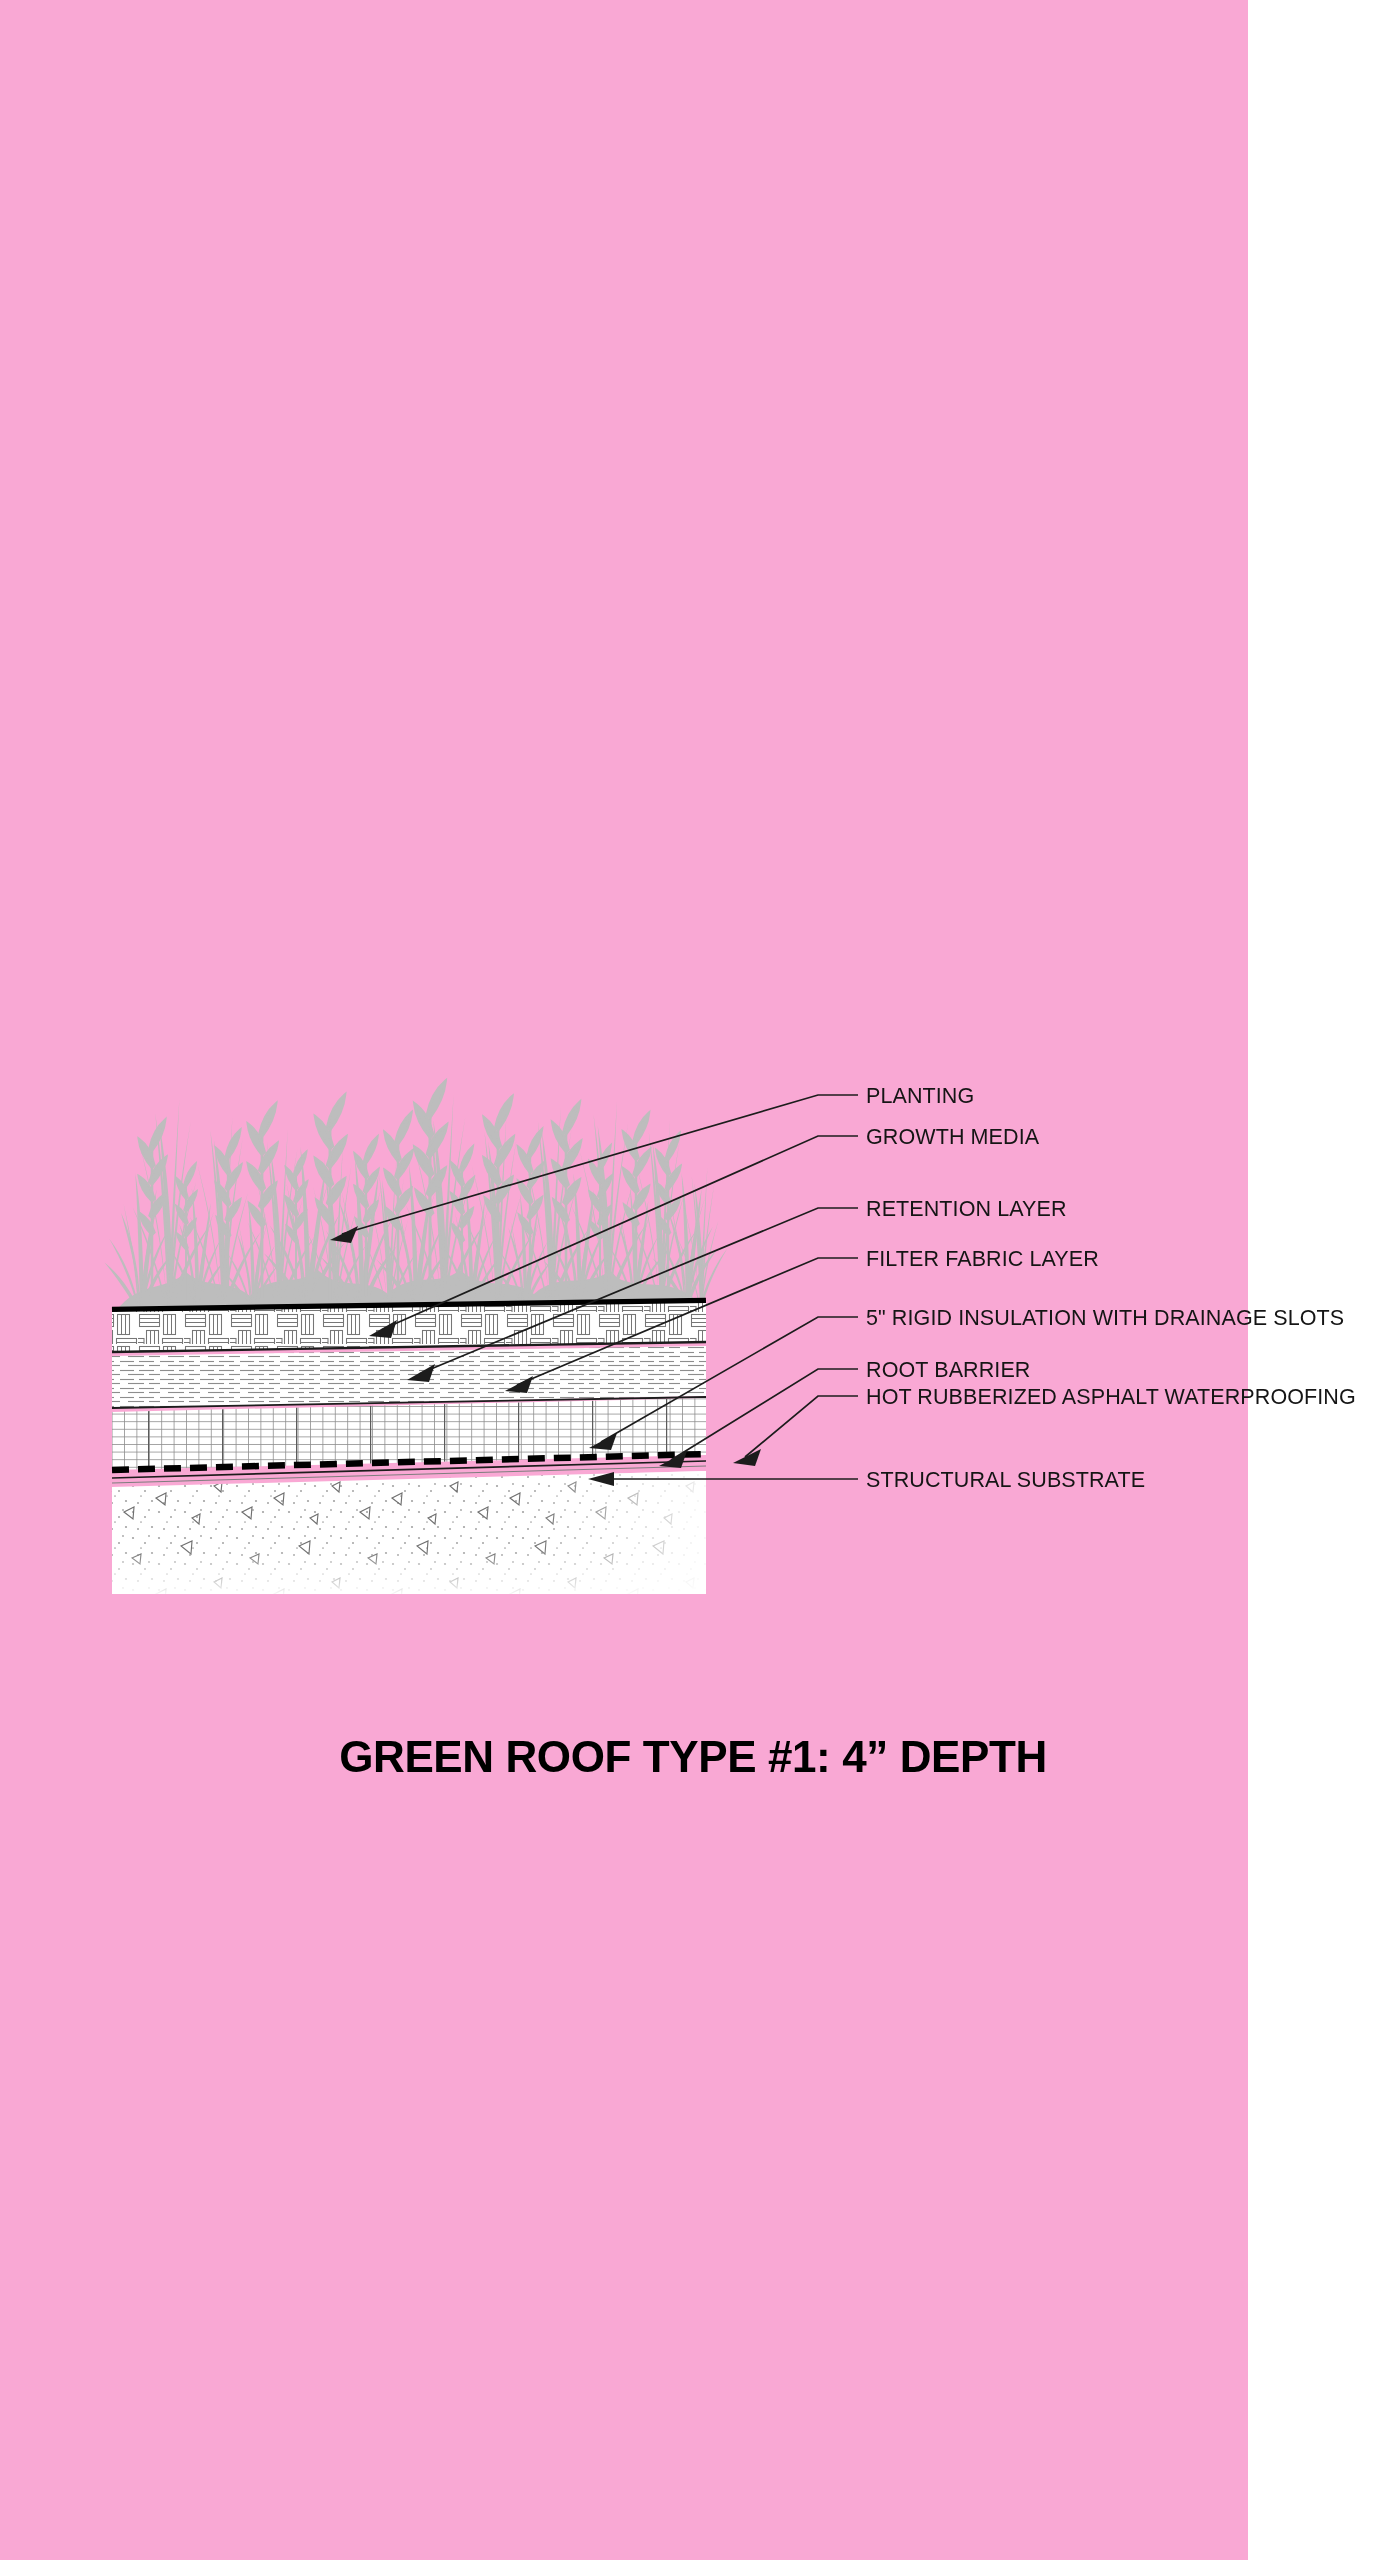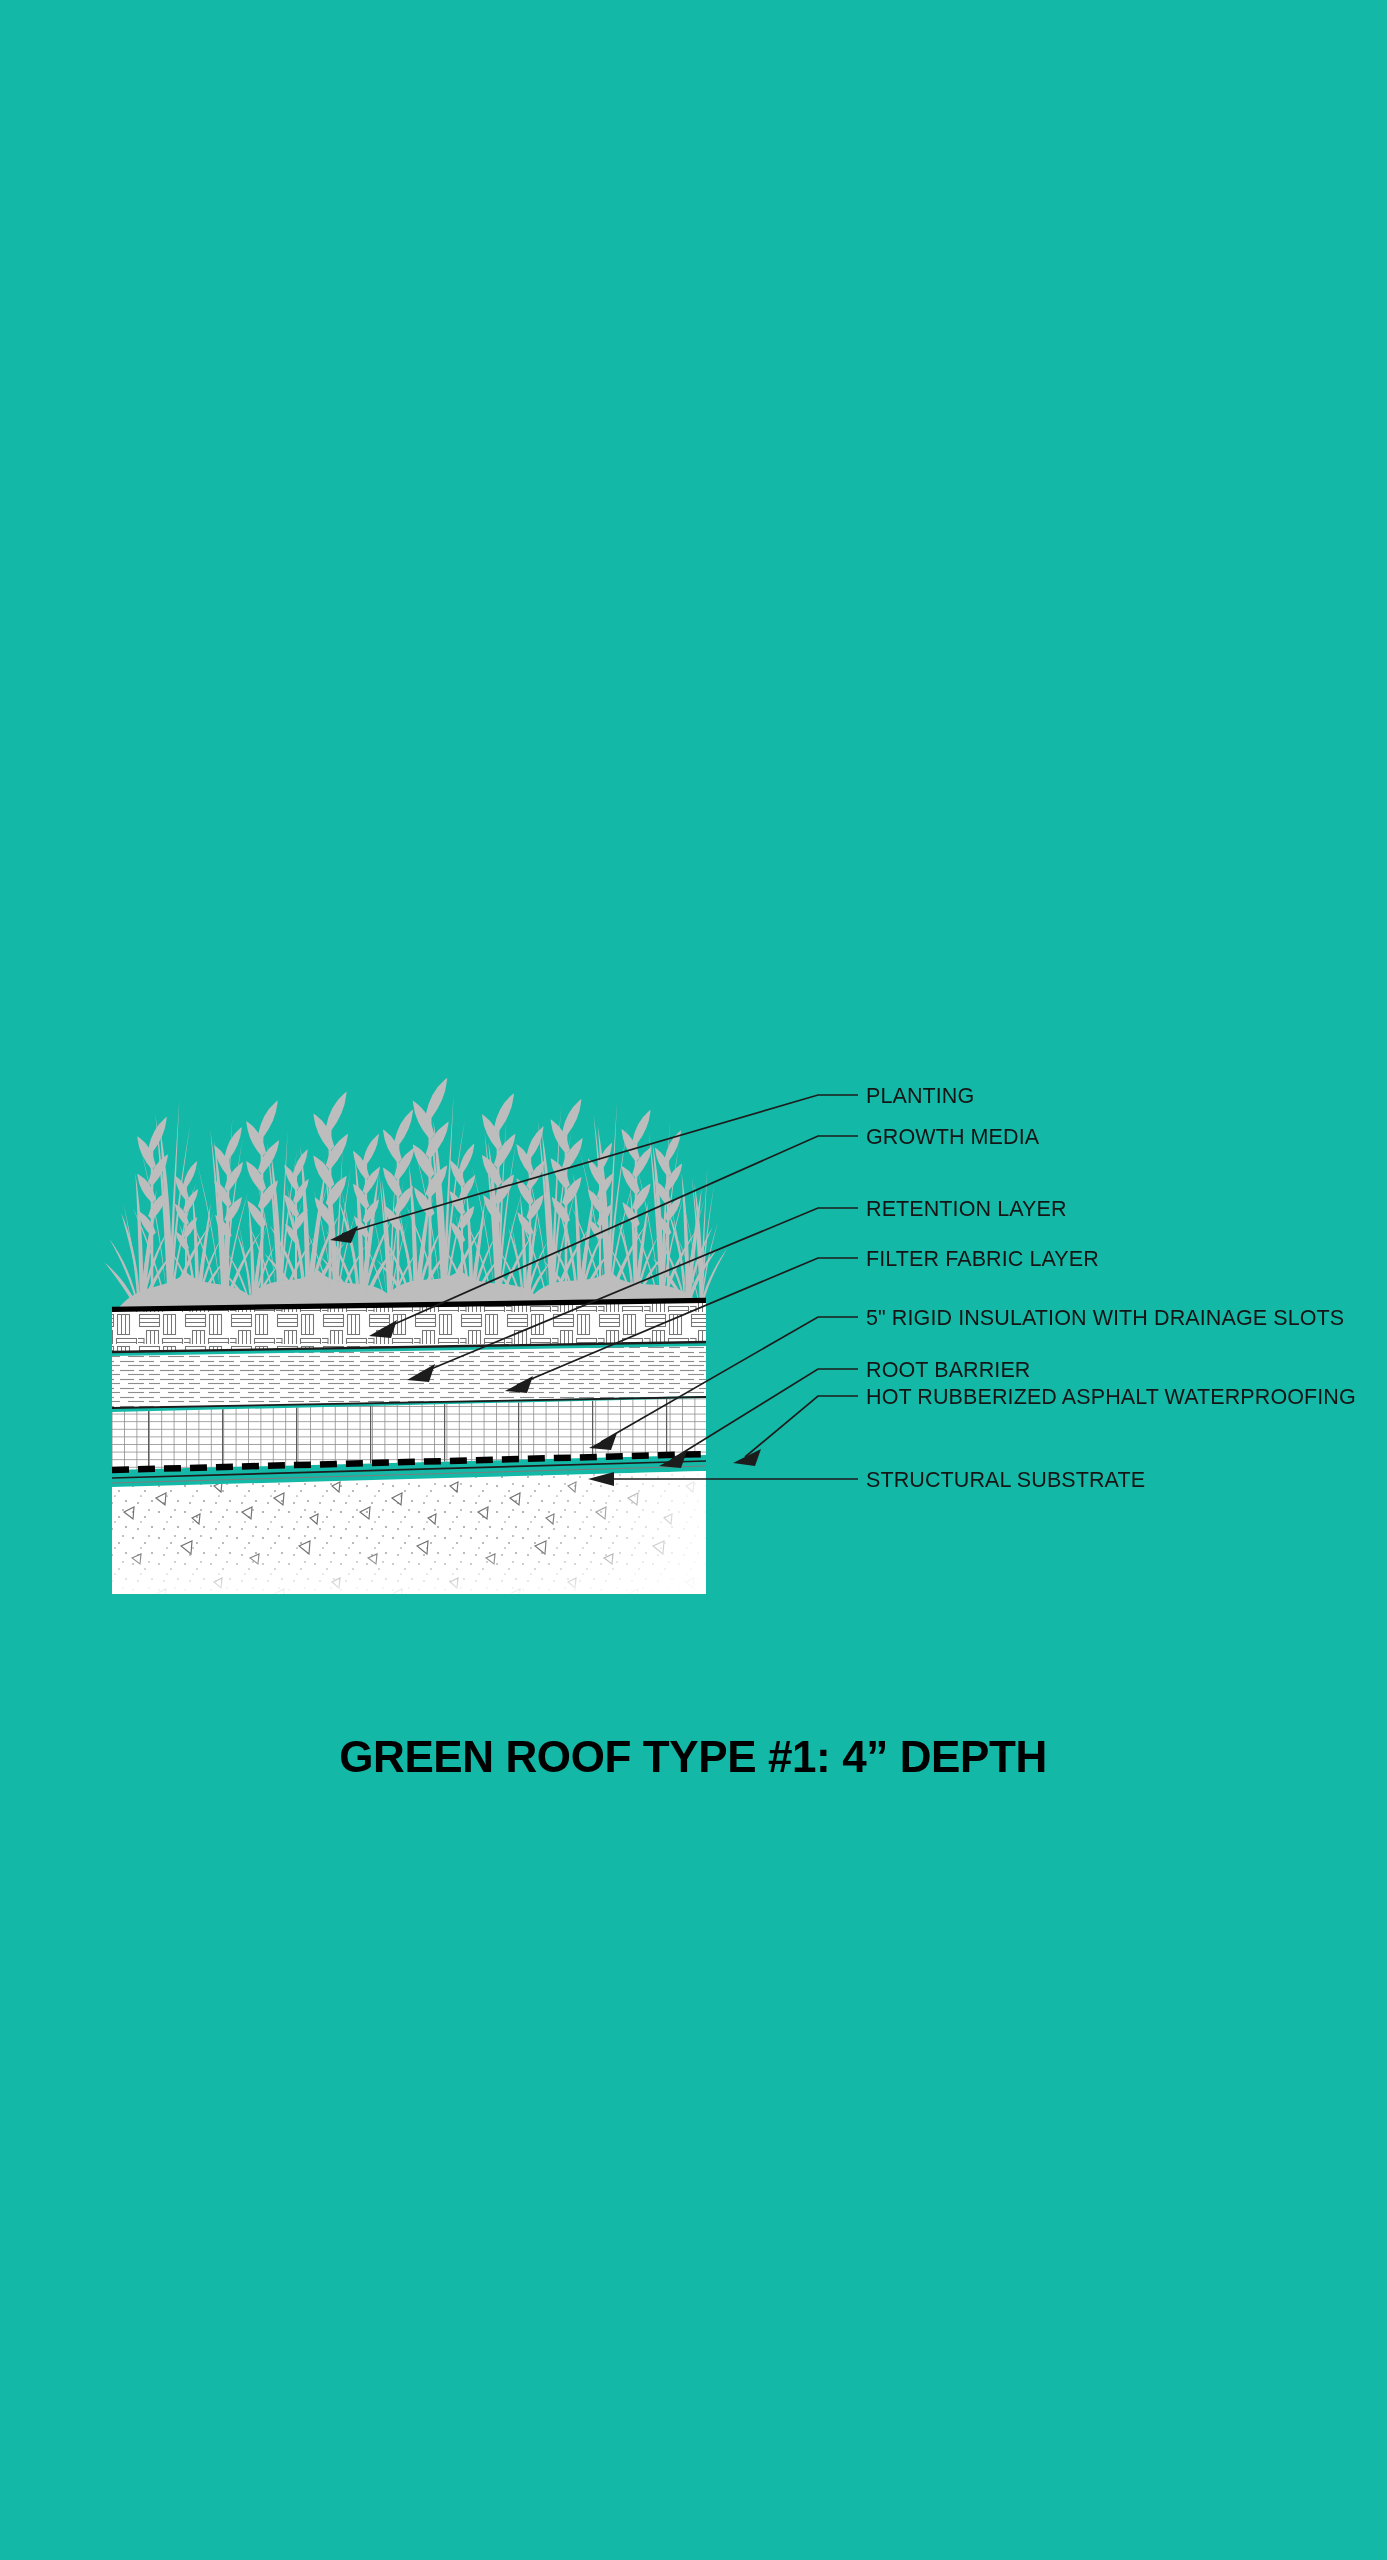--- a/index.html
+++ b/index.html
@@ -11,23 +11,24 @@
   body {
     width: 1387px;
     height: 2560px;
     font-family: "Liberation Sans", sans-serif;
     position: relative;
     overflow: hidden;
   }
   #sheet {
     position: absolute;
     left: 0; top: 0;
-    width: 1387px;
+    width: 1226px;
     height: 2560px;
-    background: #14b8a6;
+    background: #f9a8d4;
+    padding-left: 22px;
   }
   #detail-svg {
     position: absolute;
     left: 0;
     top: 0;
     width: 1387px;
     height: 2560px;
     display: block;
   }
   .lbl {

